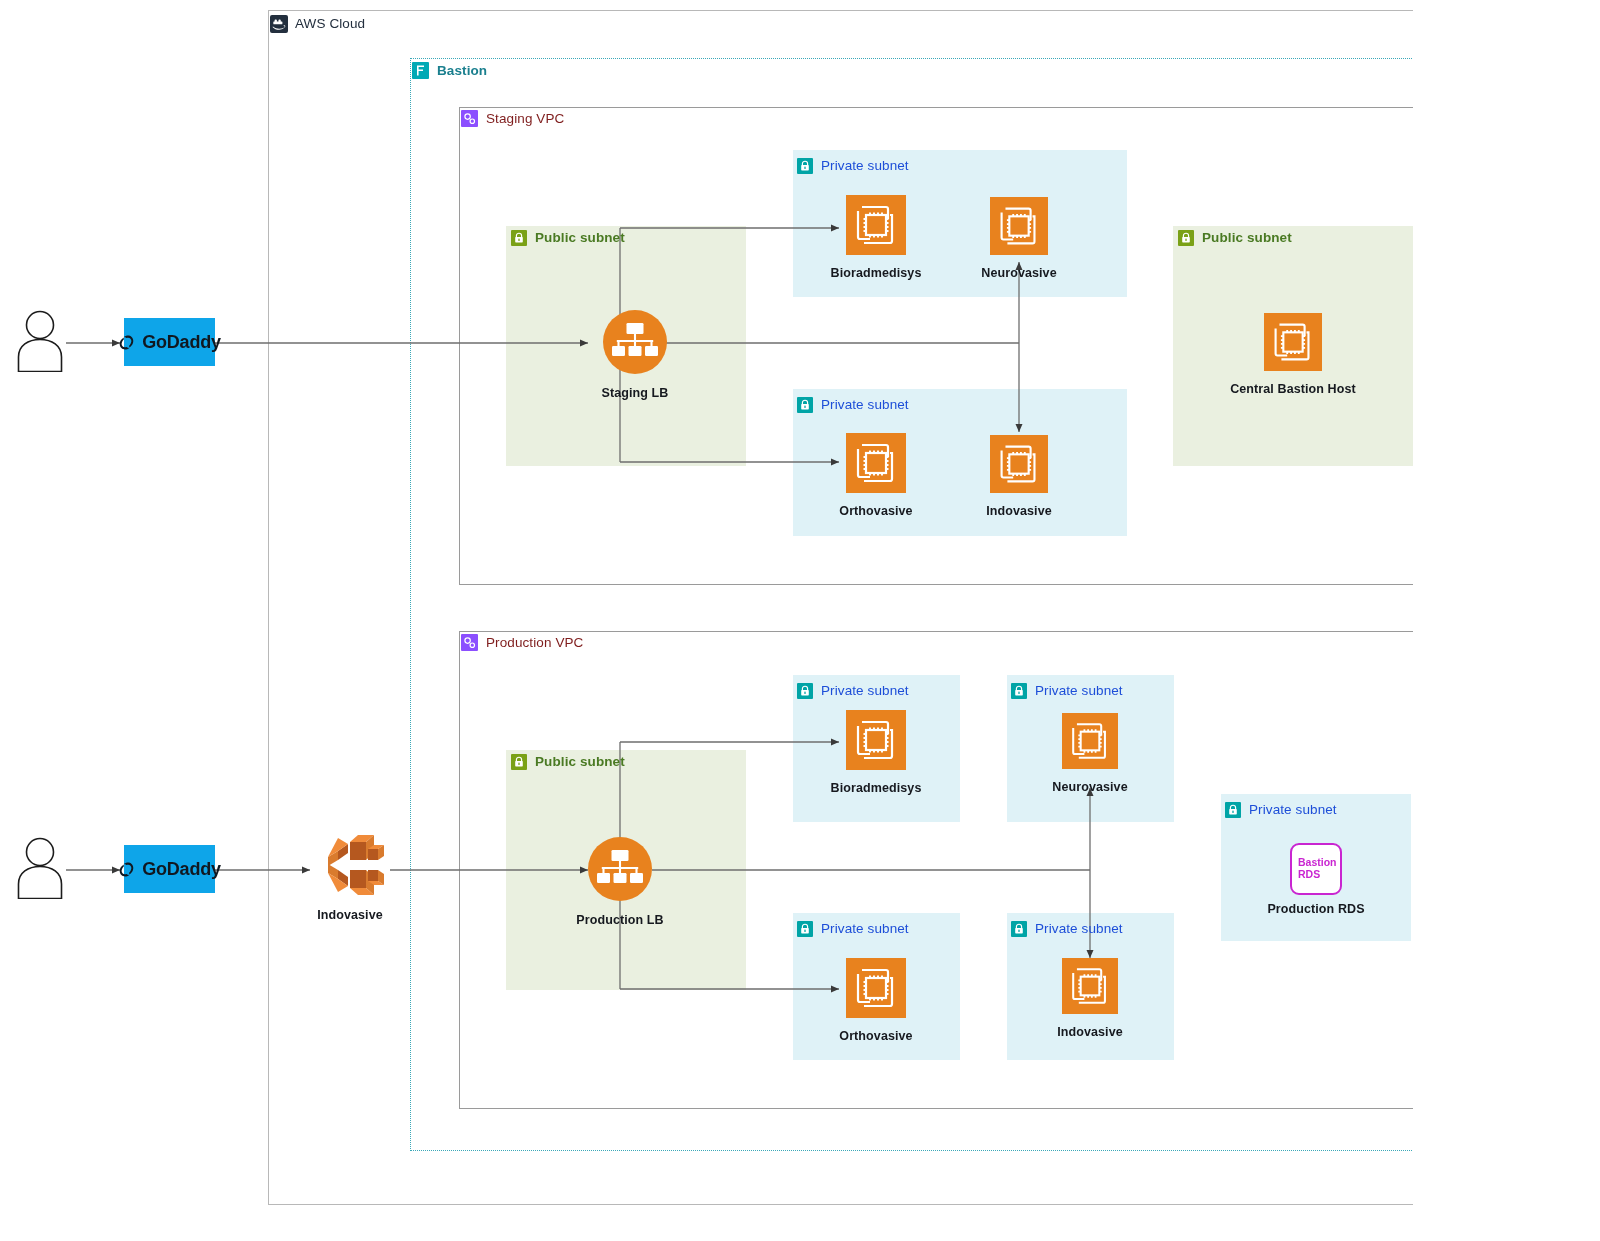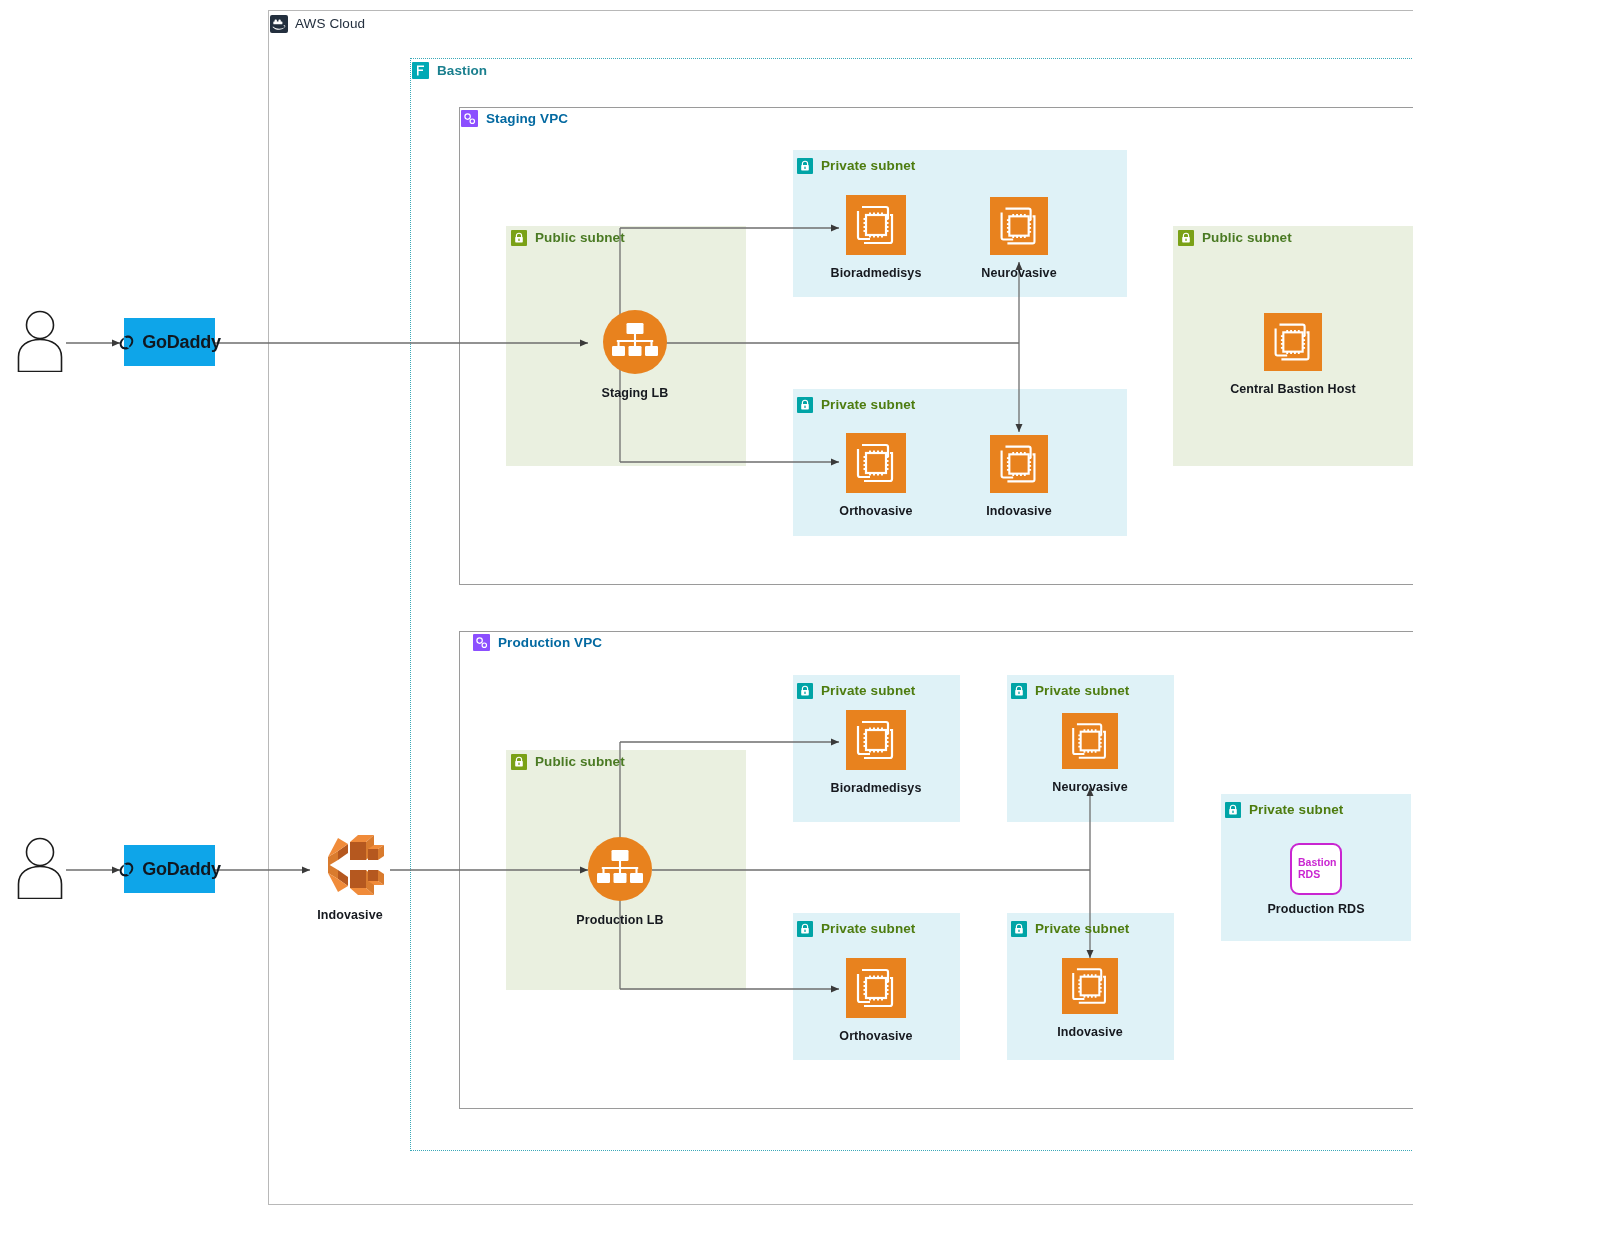--- a/index.html
+++ b/index.html
@@ -57,23 +57,23 @@
   .ico {
     width: 19px; height: 19px;
     display: inline-flex;
     align-items: center; justify-content: center;
     flex: 0 0 auto;
   }
   .ico svg { display: block; }
 
   .lbl-cloud .gtext  { color: #232f3e; font-size: 13.5px; }
   .lbl-region .gtext { color: #1a7f8e; font-weight: bold; }
-  .lbl-vpc .gtext    { color: #0369a1; font-weight: bold; }
+  .lbl-vpc .gtext    { color: #7f1d1d; font-weight: normal; }
   .lbl-pub .gtext    { color: #4a7a23; font-weight: bold; }
-  .lbl-priv .gtext   { color: #4d7c0f; font-weight: bold; text-align: right; }
+  .lbl-priv .gtext   { color: #1d4ed8; font-weight: normal; text-align: right; }
 
   
   .node {
     position: absolute;
     display: flex;
     flex-direction: column;
     align-items: center;
     width: 140px;
     margin-left: -70px;
   }
@@ -221,21 +221,21 @@
     <span class="ico">
       <svg width="17" height="17" viewBox="0 0 17 17">
         <rect width="17" height="17" rx="1" fill="#8C4FFF"></rect>
         <circle cx="6.6" cy="6.6" r="2.7" fill="none" stroke="#fff" stroke-width="1.2"></circle>
         <circle cx="11.3" cy="11.2" r="2.2" fill="none" stroke="#fff" stroke-width="1.2"></circle>
       </svg>
     </span>
     <span class="gtext">Staging VPC</span>
   </div>
 
-  <div class="glabel lbl-vpc" style="left:472px; top:633px;">
+  <div class="glabel lbl-vpc" style="left:460px; top:633px;">
     <span class="ico">
       <svg width="17" height="17" viewBox="0 0 17 17">
         <rect width="17" height="17" rx="1" fill="#8C4FFF"></rect>
         <circle cx="6.6" cy="6.6" r="2.7" fill="none" stroke="#fff" stroke-width="1.2"></circle>
         <circle cx="11.3" cy="11.2" r="2.2" fill="none" stroke="#fff" stroke-width="1.2"></circle>
       </svg>
     </span>
     <span class="gtext">Production VPC</span>
   </div>
 

